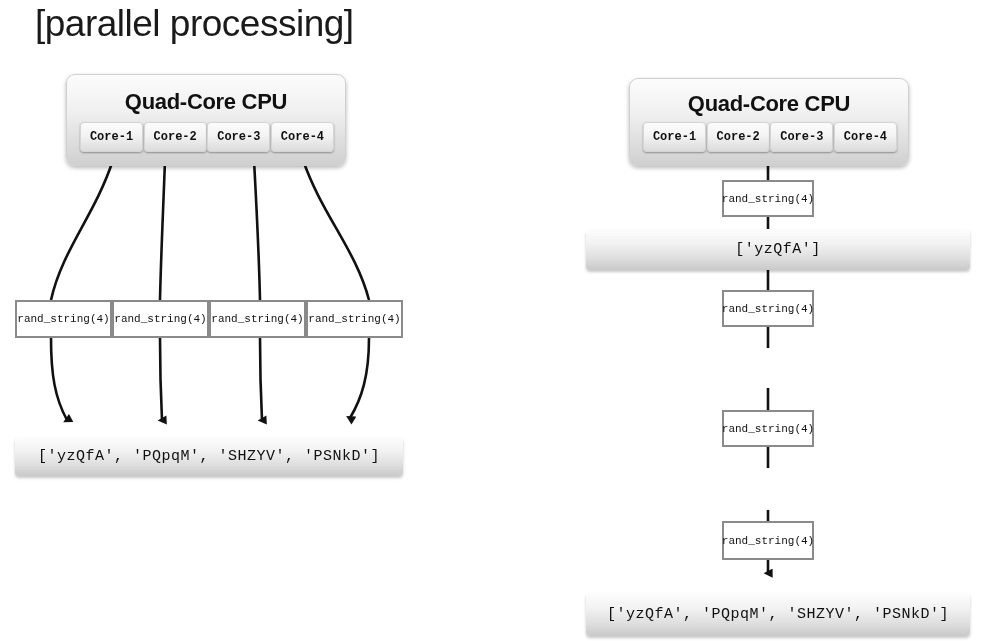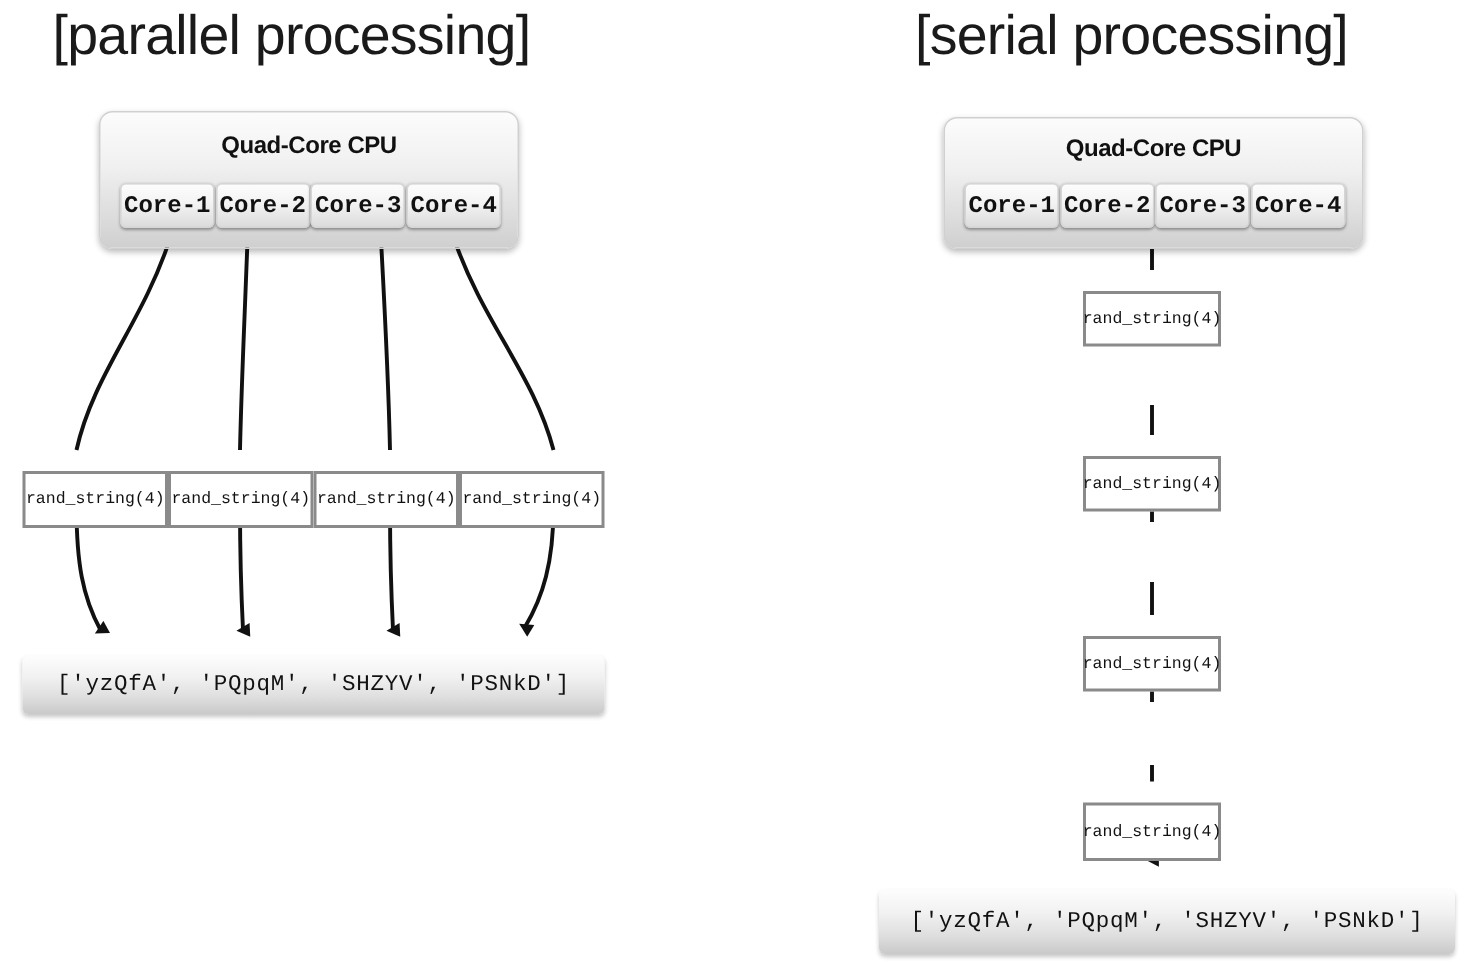--- a/index.html
+++ b/index.html
@@ -37,21 +37,21 @@
     box-shadow: 0 2px 4px rgba(0,0,0,0.28);
     border: 1px solid #d0d0d0;
     box-sizing: border-box;
   }
   .cpu-title {
     position: absolute;
     left: 0; right: 0;
     text-align: center;
     font-family: "Liberation Sans", sans-serif;
     font-weight: bold;
-    font-size: 16px;
+    font-size: 22px;
     color: #111;
     letter-spacing: -0.3px;
   }
   .core-row {
     position: absolute;
     display: flex;
     justify-content: space-between;
   }
   .core-box {
     width: 63px;
@@ -59,38 +59,37 @@
     border-radius: 4px;
     background: linear-gradient(to bottom, #fcfcfc 0%, #f3f3f3 45%, #dcdcdc 100%);
     box-shadow: 0 1px 2px rgba(0,0,0,0.35);
     border: 1px solid #d5d5d5;
     box-sizing: border-box;
     display: flex;
     align-items: center;
     justify-content: center;
     font-family: "Liberation Mono", monospace;
     font-weight: bold;
-    font-size: 16px;
+    font-size: 12px;
     color: #111;
   }
 
   
   .fn-box {
     position: absolute;
     background: #ffffff;
     border: 2px solid #8a8a8a;
     box-sizing: border-box;
     display: flex;
     align-items: center;
     justify-content: center;
     font-family: "Liberation Mono", monospace;
     font-size: 11px;
     color: #111;
     white-space: nowrap;
-    margin-top: 14px;
   }
 
   
   .list-bar {
     position: absolute;
     border-radius: 4px;
     background: linear-gradient(to bottom, #fdfdfd 0%, #f2f2f2 35%, #dedede 72%, #c9c9c9 100%);
     box-shadow: 0 2px 3px rgba(0,0,0,0.22);
     display: flex;
     align-items: center;
@@ -161,33 +160,33 @@
     </div>
   </div>
 
   <div class="fn-box" style="left:15px; top:300px; width:97px; height:38px;">rand_string(4)</div>
   <div class="fn-box" style="left:112px; top:300px; width:97px; height:38px;">rand_string(4)</div>
   <div class="fn-box" style="left:209px; top:300px; width:97px; height:38px;">rand_string(4)</div>
   <div class="fn-box" style="left:306px; top:300px; width:97px; height:38px;">rand_string(4)</div>
 
   <div class="list-bar" style="left:15px; top:437px; width:388px; height:39px;">['yzQfA', 'PQpqM', 'SHZYV', 'PSNkD']</div>
 
-  <div class="panel-title" id="title-serial">[serial processing]</div>
 
   <div class="cpu-box" style="left:629px; top:78px; width:280px; height:88px;">
     <div class="cpu-title" style="top:12px;">Quad-Core CPU</div>
     <div class="core-row" style="left:13px; top:43px; width:254px;">
       <div class="core-box">Core-1</div>
       <div class="core-box">Core-2</div>
       <div class="core-box">Core-3</div>
       <div class="core-box">Core-4</div>
     </div>
   </div>
 
   <div class="fn-box" style="left:722px; top:180px; width:92px; height:37px;">rand_string(4)</div>
+  <div class="list-bar" style="left:586px; top:229px; width:384px; height:41px;">['yzQfA']</div>
 
   <div class="fn-box" style="left:722px; top:290px; width:92px; height:37px;">rand_string(4)</div>
 
   <div class="fn-box" style="left:722px; top:410px; width:92px; height:37px;">rand_string(4)</div>
 
   <div class="fn-box" style="left:722px; top:521px; width:92px; height:39px;">rand_string(4)</div>
   <div class="list-bar" style="left:586px; top:593px; width:384px; height:43px;">['yzQfA', 'PQpqM', 'SHZYV', 'PSNkD']</div>
 
 </div>
 

